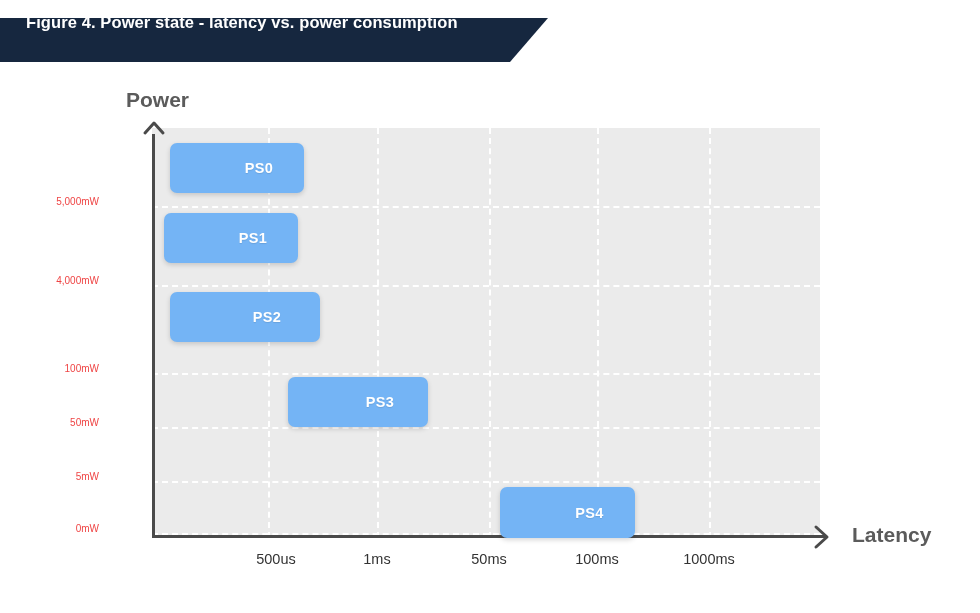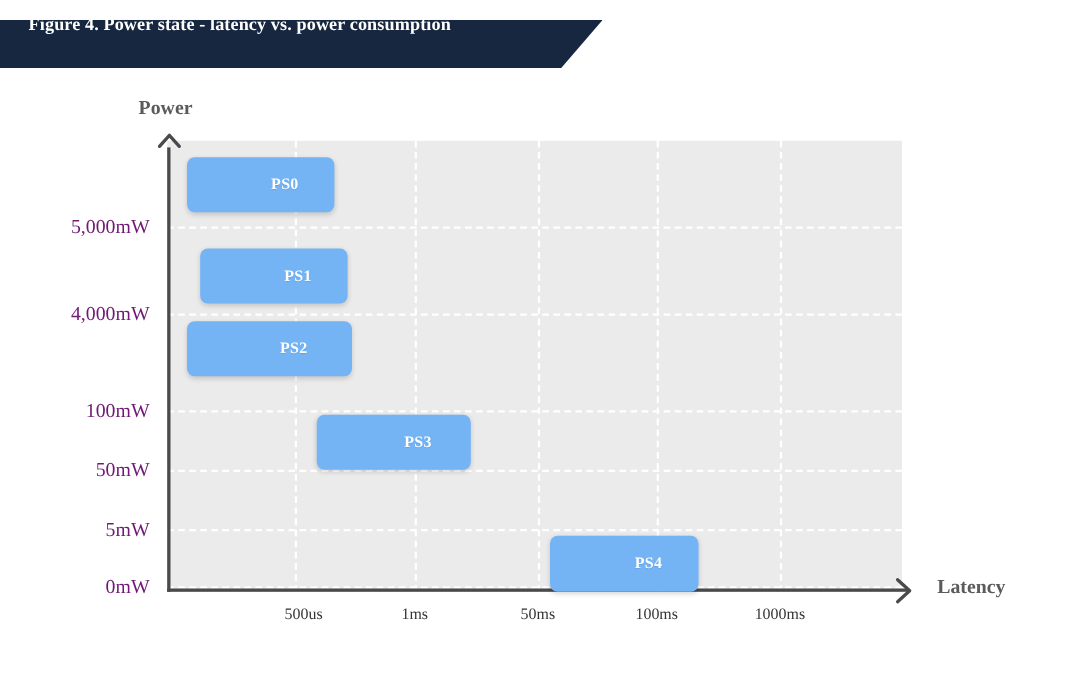--- a/index.html
+++ b/index.html
@@ -13,21 +13,20 @@
     font-family: "Liberation Sans", sans-serif;
     overflow: hidden;
     position: relative;
   }
 
   #figure-root {
     position: absolute;
     left: 0; top: 0;
     width: 980px;
     height: 613px;
-    font-family: Liberation Serif, serif;
   }
 
   
   .title-banner {
     position: absolute;
     left: 0;
     top: 18px;
     width: 548px;
     height: 44px;
     background: #16273f;
@@ -44,21 +43,21 @@
     font-size: 16.5px;
     font-weight: bold;
     letter-spacing: 0.1px;
     white-space: nowrap;
   }
 
   
   .axis-title {
     position: absolute;
     color: #5b5b5b;
-    font-size: 18px;
+    font-size: 21px;
     font-weight: bold;
     white-space: nowrap;
   }
   .axis-title.y-title { left: 126px; top: 88px; }
   .axis-title.x-title { left: 852px; top: 523px; }
 
   
   .plot-area {
     position: absolute;
     left: 152px;
@@ -111,24 +110,24 @@
     position: absolute;
     left: 810px;
     top: 524px;
     width: 26px;
     height: 26px;
   }
 
   
   .ytick {
     position: absolute;
-    right: 844px;           
+    right: 881px;           
     text-align: right;
-    color: #701a75;
-    font-size: 18px;
+    color: #ef4444;
+    font-size: 10px;
     white-space: nowrap;
   }
   .xtick {
     position: absolute;
     top: 551px;
     transform: translateX(-50%);
     color: #333333;
     font-size: 14.5px;
     white-space: nowrap;
   }
@@ -208,21 +207,21 @@
       <div class="xtick" style="left: 377px;">1ms</div>
       <div class="xtick" style="left: 489px;">50ms</div>
       <div class="xtick" style="left: 597px;">100ms</div>
       <div class="xtick" style="left: 709px;">1000ms</div>
     </div>
 
   <div id="ps-container">
       <div class="ps-box" style="left: 170px; top: 143px; width: 90px; height: 50px;">
         <span class="ps-box-label">PS0</span>
       </div>
-      <div class="ps-box" style="left: 182px; top: 213px; width: 90px; height: 50px; margin-top: 13px;">
+      <div class="ps-box" style="left: 164px; top: 213px; width: 90px; height: 50px;">
         <span class="ps-box-label">PS1</span>
       </div>
       <div class="ps-box" style="left: 170px; top: 292px; width: 106px; height: 50px;">
         <span class="ps-box-label">PS2</span>
       </div>
       <div class="ps-box" style="left: 288px; top: 377px; width: 96px; height: 50px;">
         <span class="ps-box-label">PS3</span>
       </div>
       <div class="ps-box" style="left: 500px; top: 487px; width: 91px; height: 51px;">
         <span class="ps-box-label">PS4</span>

